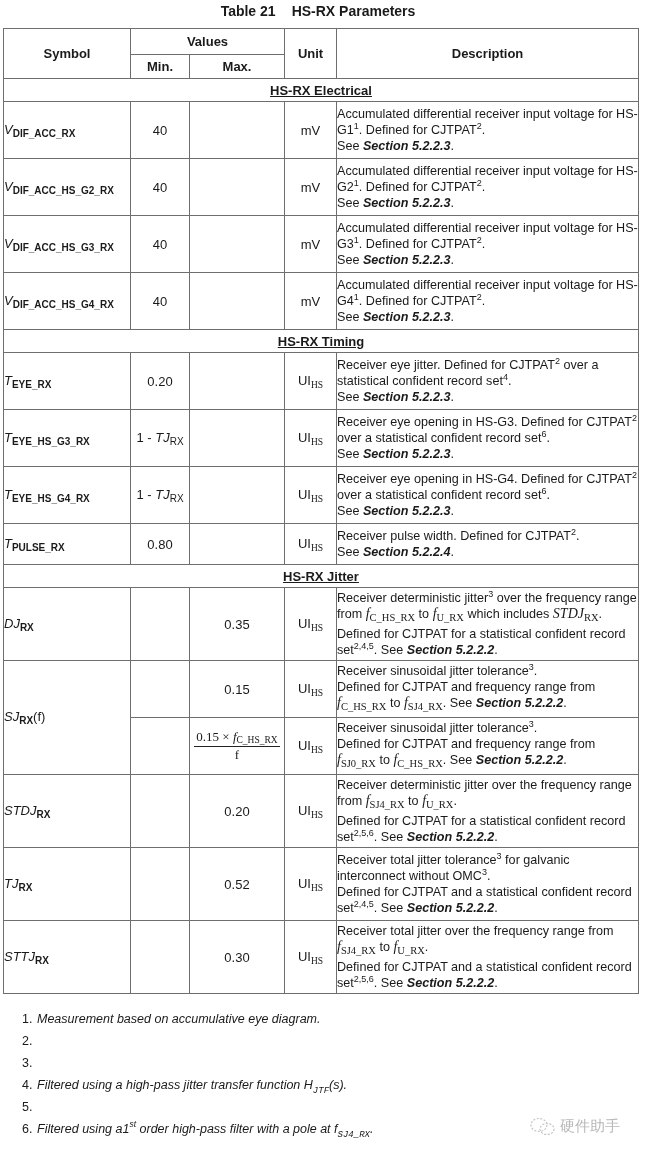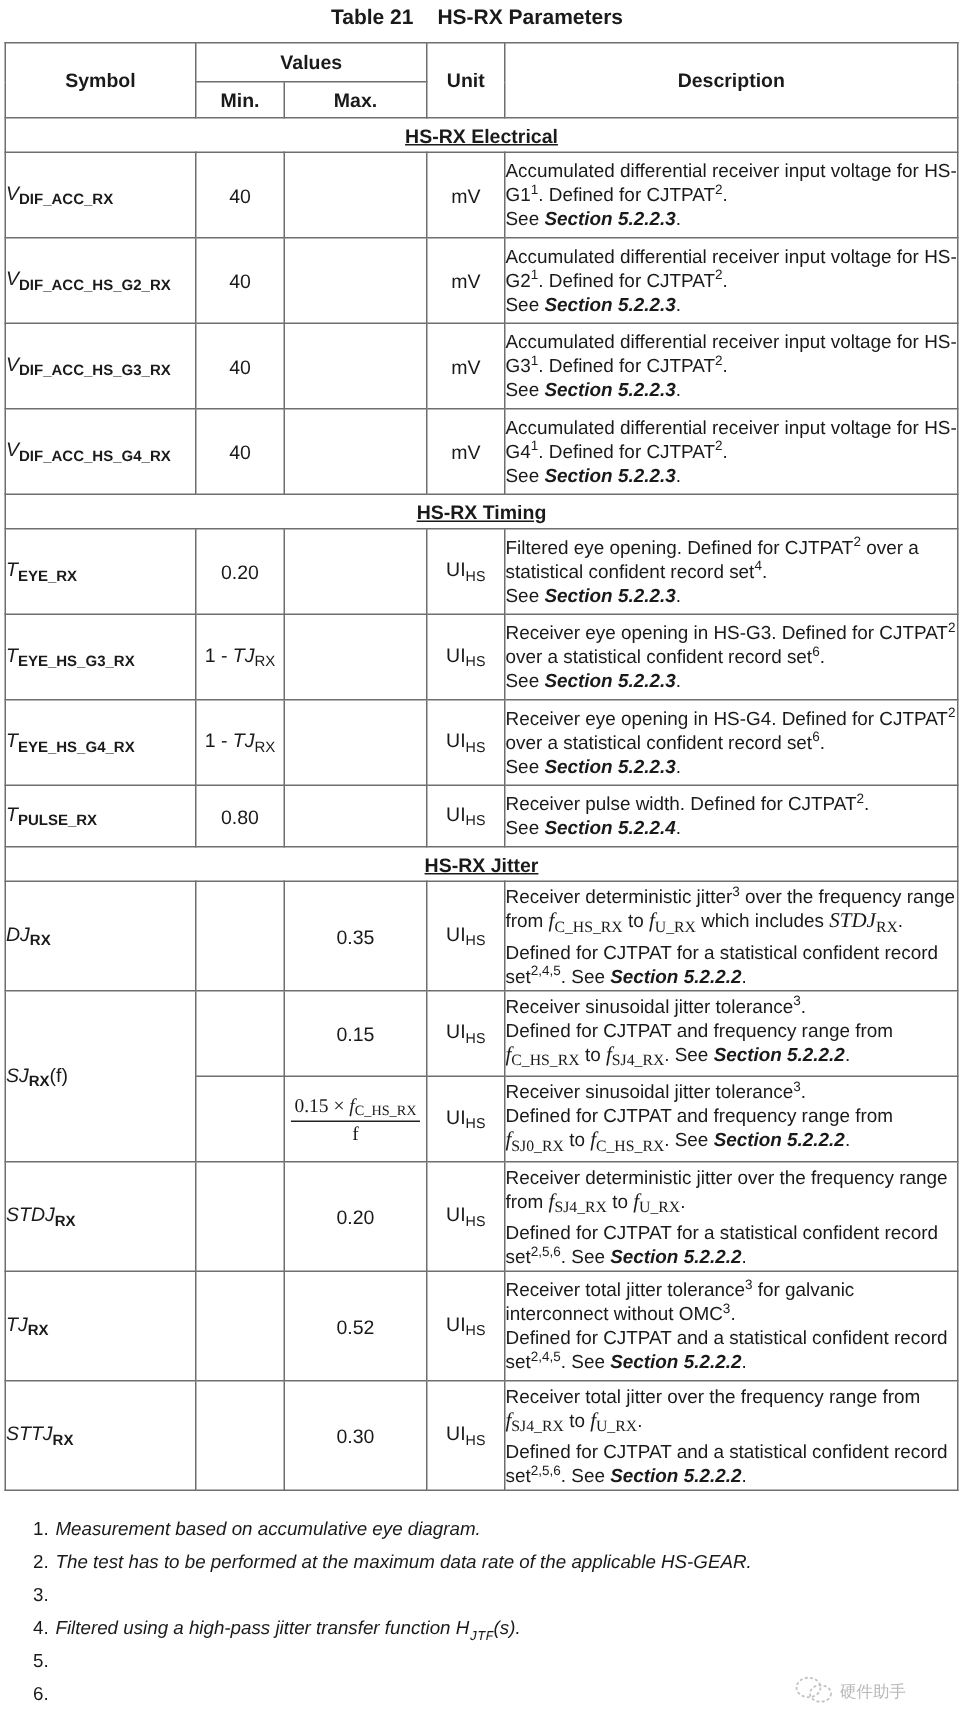--- a/index.html
+++ b/index.html
@@ -15,40 +15,40 @@
   .c-sym { width: 127px; }
   .c-min { width: 59px; }
   .c-max { width: 95px; }
   .c-unit { width: 52px; }
   .sec td { text-align: center; font-weight: bold; font-size: 13px; height: 22px; text-decoration: underline; }
   td.sym { padding-left: 6px; font-style: italic; font-size: 13px; }
   td.sym sub { font-style: normal; font-size: 10px; vertical-align: -3px; font-weight: bold; }
   td.sym .plain { font-style: normal; }
   td.num { text-align: center; font-size: 13px; }
   td.unit { text-align: center; font-size: 13px; }
-  td.unit sub { font-size: 9.5px; vertical-align: -3px; }
+  td.unit sub { font-size: 9.5px; vertical-align: -3px; font-family: Liberation Serif, serif; }
   td.desc { padding: 2px 4px 2px 5px; line-height: 16px; font-size: 12.6px; }
   td.desc sup { font-size: 9px; vertical-align: 5px; line-height: 0; }
   td.desc b { font-style: italic; }
   .fs { font-family: "Liberation Serif", serif; font-style: italic; font-size: 14px; }
   .fs sub { font-family: "Liberation Serif", serif; font-style: normal; font-size: 10.5px; vertical-align: -3px; }
   .frac { display: inline-block; text-align: center; font-family: "Liberation Serif", serif; font-size: 13px; }
   .frac .top { display: block; border-bottom: 1px solid #222; padding: 0 2px 1px; }
   .frac .top i { font-style: italic; }
   .frac .top sub { font-size: 9.5px; vertical-align: -2px; }
   .frac .bot { display: block; padding-top: 0; }
   .it { font-style: italic; }
   .it sub { font-style: normal; font-size: 10px; vertical-align: -3px; }
   .notes { position: absolute; top: 1008px; left: 22px; width: 600px; font-size: 12.5px; font-style: italic; }
   .note { height: 22px; line-height: 22px; display: flex; }
   .note .n { width: 15px; font-style: normal; }
   .note b { font-style: normal; }
   .note sup { font-size: 8.5px; vertical-align: 6px; line-height: 0; }
   .note sub { font-size: 9px; vertical-align: -4px; font-family: Liberation Mono, monospace; }
-  .wm { position: absolute; left: 530px; top: 1117px; color: #b8b8b8; font-size: 11px; display: flex; align-items: center; gap: 4px; }
+  .wm { position: absolute; left: 530px; top: 1117px; color: #b8b8b8; font-size: 15px; display: flex; align-items: flex-start; gap: 4px; }
   .wm svg { display: block; }
 </style>
 </head>
 <body>
 
 <div class="title"><span>Table 21</span><span class="gap"></span><span>HS-RX Parameters</span></div>
 
 <table class="t">
   <colgroup>
       <col class="c-sym">
@@ -104,21 +104,21 @@
 
   <tr class="sec">
         <td colspan="5">HS-RX Timing</td>
       </tr>
 
   <tr style="height:57px">
     <td class="sym"><span>T</span><sub>EYE_RX</sub></td>
     <td class="num">0.20</td>
     <td class="num"></td>
     <td class="unit"><span>UI</span><sub>HS</sub></td>
-    <td class="desc"><span>Filtered eye opening. Defined for CJTPAT</span><sup>2</sup><span> over a statistical confident record set</span><sup>4</sup><span>.</span><br><span>See </span><b>Section 5.2.2.3</b><span>.</span></td>
+    <td class="desc"><span>Receiver eye jitter. Defined for CJTPAT</span><sup>2</sup><span> over a statistical confident record set</span><sup>4</sup><span>.</span><br><span>See </span><b>Section 5.2.2.3</b><span>.</span></td>
   </tr>
   <tr style="height:57px">
     <td class="sym"><span>T</span><sub>EYE_HS_G3_RX</sub></td>
     <td class="num"><span>1 - </span><span class="it"><span>TJ</span><sub>RX</sub></span></td>
     <td class="num"></td>
     <td class="unit"><span>UI</span><sub>HS</sub></td>
     <td class="desc"><span>Receiver eye opening in HS-G3. Defined for CJTPAT</span><sup>2</sup><span> over a statistical confident record set</span><sup>6</sup><span>.</span><br><span>See </span><b>Section 5.2.2.3</b><span>.</span></td>
   </tr>
   <tr style="height:57px">
     <td class="sym"><span>T</span><sub>EYE_HS_G4_RX</sub></td>
@@ -188,34 +188,34 @@
 </tbody>
   </table>
 
 <div class="notes">
   <div class="note">
       <span class="n">1.</span>
       <span>Measurement based on accumulative eye diagram.</span>
     </div>
   <div class="note">
       <span class="n">2.</span>
-      <span>The test has to be performed at the maximum data rate of the applicable HS-GEAR.</span>
     </div>
   <div class="note">
       <span class="n">3.</span>
     </div>
   <div class="note">
       <span class="n">4.</span>
       <span><span>Filtered using a high-pass jitter transfer function H</span><sub>JTF</sub><span>(s).</span></span>
     </div>
   <div class="note">
       <span class="n">5.</span>
     </div>
   <div class="note">
       <span class="n">6.</span>
+      <span><span>Filtered using a1</span><sup>st</sup><span> order high-pass filter with a pole at f</span><sub>SJ4_RX</sub><span>.</span></span>
     </div>
 </div>
 
 <div class="wm">
   <span>
     <svg width="26" height="20" viewBox="0 0 26 20">
         <ellipse cx="9" cy="8" rx="8" ry="6.5" fill="none" stroke="#c4c4c4" stroke-width="1.2" stroke-dasharray="2 1.5"></ellipse>
         <ellipse cx="17" cy="12" rx="7" ry="5.5" fill="none" stroke="#c4c4c4" stroke-width="1.2" stroke-dasharray="2 1.5"></ellipse>
       </svg>
   </span>

